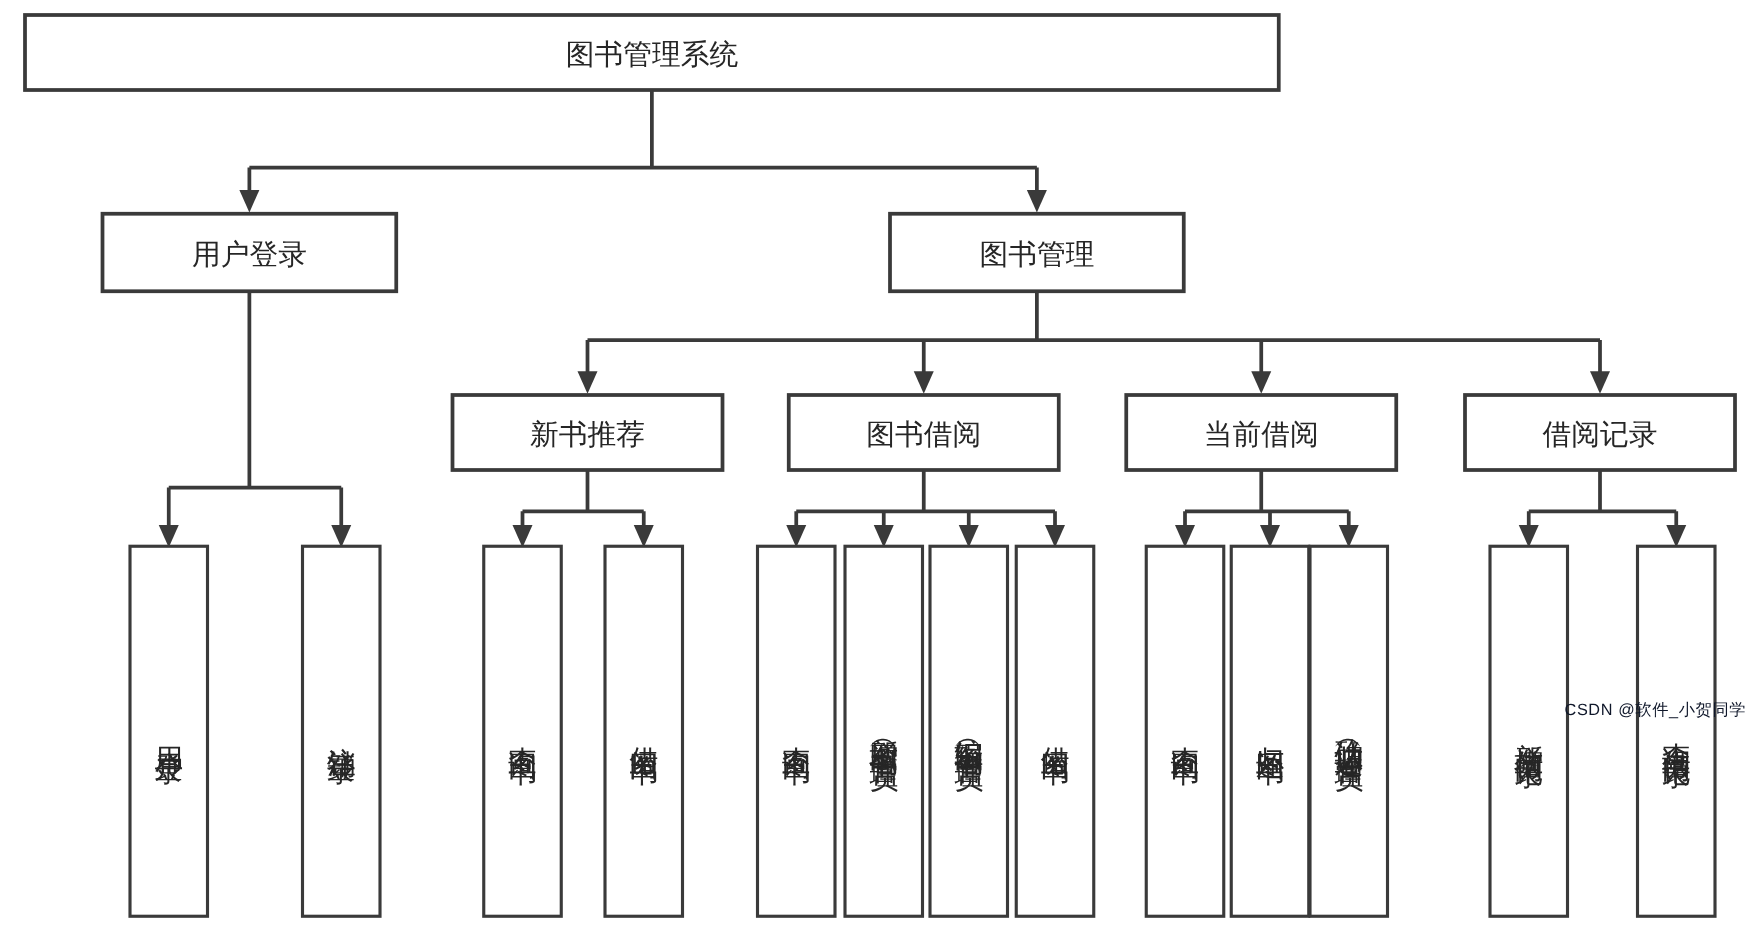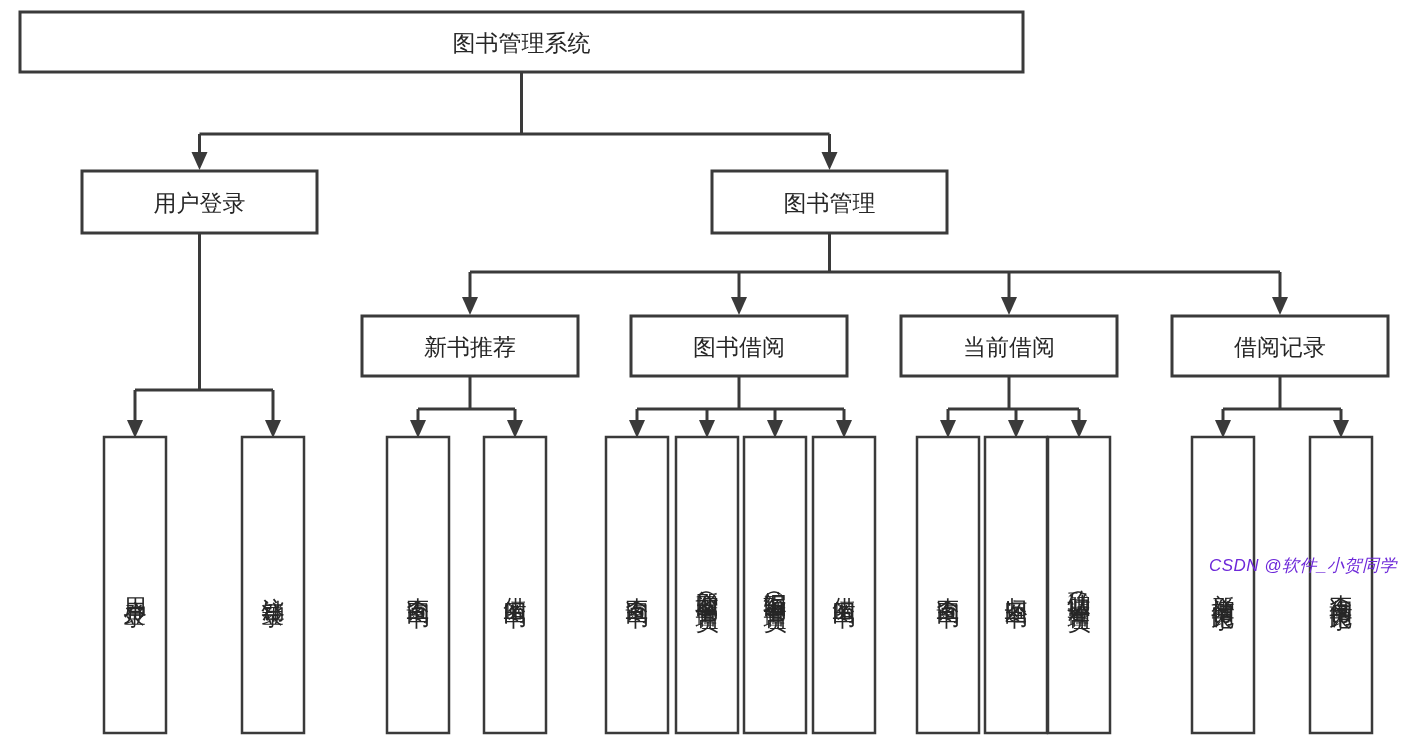--- a/index.html
+++ b/index.html
@@ -65,26 +65,25 @@
     line-height: 1;
     letter-spacing: 3px;
     color: #262626;
     white-space: nowrap;
   }
   .watermark {
     position: absolute;
     right: 8px;
     bottom: 4px;
     font-family: "Liberation Sans", "DejaVu Sans", sans-serif;
-    font-size: 17px;
-    color: #6d28d9;
+    font-size: 13px;
+    color: #0f172a;
     letter-spacing: 0.5px;
     white-space: nowrap;
     user-select: none;
-    font-style: italic;
   }
 </style>
 </head>
 <body>
 
 <div id="diagram-root">
   <svg class="flow" viewBox="0 0 1405 747">
     <g id="connectors">
         <line x1="521.5" y1="72" x2="521.5" y2="134" class="conn"></line>
         <line x1="199.5" y1="134" x2="829.5" y2="134" class="conn"></line>

